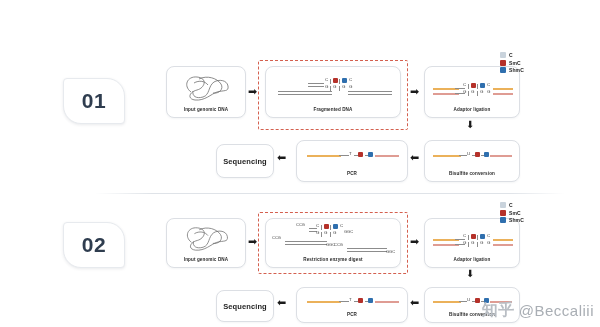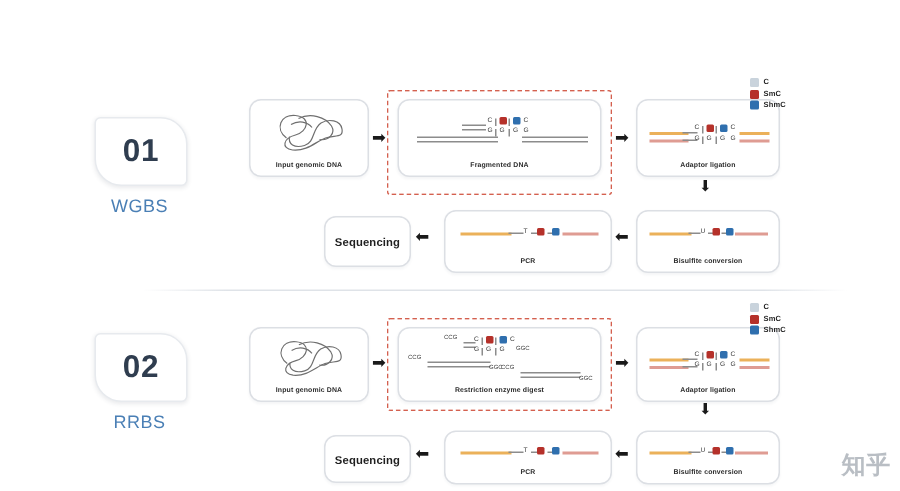--- a/index.html
+++ b/index.html
@@ -113,21 +113,20 @@
 <div class="page">
 
 
   <div class="divider"></div>
 
   <div class="section one">
 
     <div class="numchip" style="left:63px;top:26px;">
       <span>01</span>
     </div>
-    <div class="numlabel" style="left:63px;top:78px;">WGBS</div>
 
     <div class="dashframe" style="left:258px;top:8px;width:148px;height:68px;"></div>
 
     <div class="fbox" style="left:166px;top:14px;width:78px;height:50px;">
       <svg class="squig" style="left:14px;top:5px;" width="52" height="32" viewBox="0 0 52 32">
         <g fill="none" stroke="#6f6f6f" stroke-width="0.8">
           <path d="M10,20 C2,14 6,4 16,5 C27,6 24,16 16,18 C8,20 6,27 14,28 C24,29 30,22 36,20 C43,18 48,20 47,14 C46,8 38,7 33,10 C27,14 29,23 22,25 C15,27 11,24 12,19"></path>
           <path d="M18,7 C26,3 36,6 40,12 C43,17 38,22 32,21"></path>
           <path d="M13,11 C18,8 24,9 27,13"></path>
         </g>
@@ -242,21 +241,20 @@
     <div class="fbox plain" style="left:216px;top:92px;width:56px;height:32px;">
       <div class="cap">Sequencing</div>
     </div>
   </div>
 
   <div class="section two">
 
     <div class="numchip" style="left:63px;top:22px;">
       <span>02</span>
     </div>
-    <div class="numlabel" style="left:63px;top:74px;">RRBS</div>
 
     <div class="dashframe" style="left:258px;top:12px;width:148px;height:60px;"></div>
 
     <div class="fbox" style="left:166px;top:18px;width:78px;height:48px;">
       <svg class="squig" style="left:14px;top:4px;" width="52" height="31" viewBox="0 0 52 32">
         <g fill="none" stroke="#6f6f6f" stroke-width="0.8">
           <path d="M10,20 C2,14 6,4 16,5 C27,6 24,16 16,18 C8,20 6,27 14,28 C24,29 30,22 36,20 C43,18 48,20 47,14 C46,8 38,7 33,10 C27,14 29,23 22,25 C15,27 11,24 12,19"></path>
           <path d="M18,7 C26,3 36,6 40,12 C43,17 38,22 32,21"></path>
           <path d="M13,11 C18,8 24,9 27,13"></path>
         </g>
@@ -373,15 +371,16 @@
 
     <div class="arrow" style="left:277px;top:97px;transform:scaleX(-1);">➡</div>
 
     <div class="fbox plain" style="left:216px;top:90px;width:56px;height:30px;">
       <div class="cap">Sequencing</div>
     </div>
   </div>
 
   <div class="watermark">
     <span class="wm-logo">知乎</span>
+    <span>@Beccaliii</span>
   </div>
 
 </div>
 
 </body></html>

